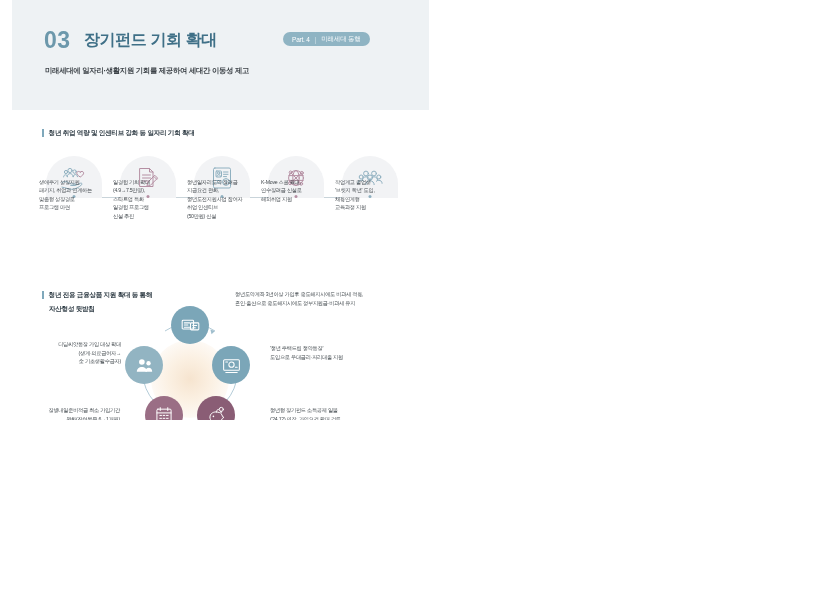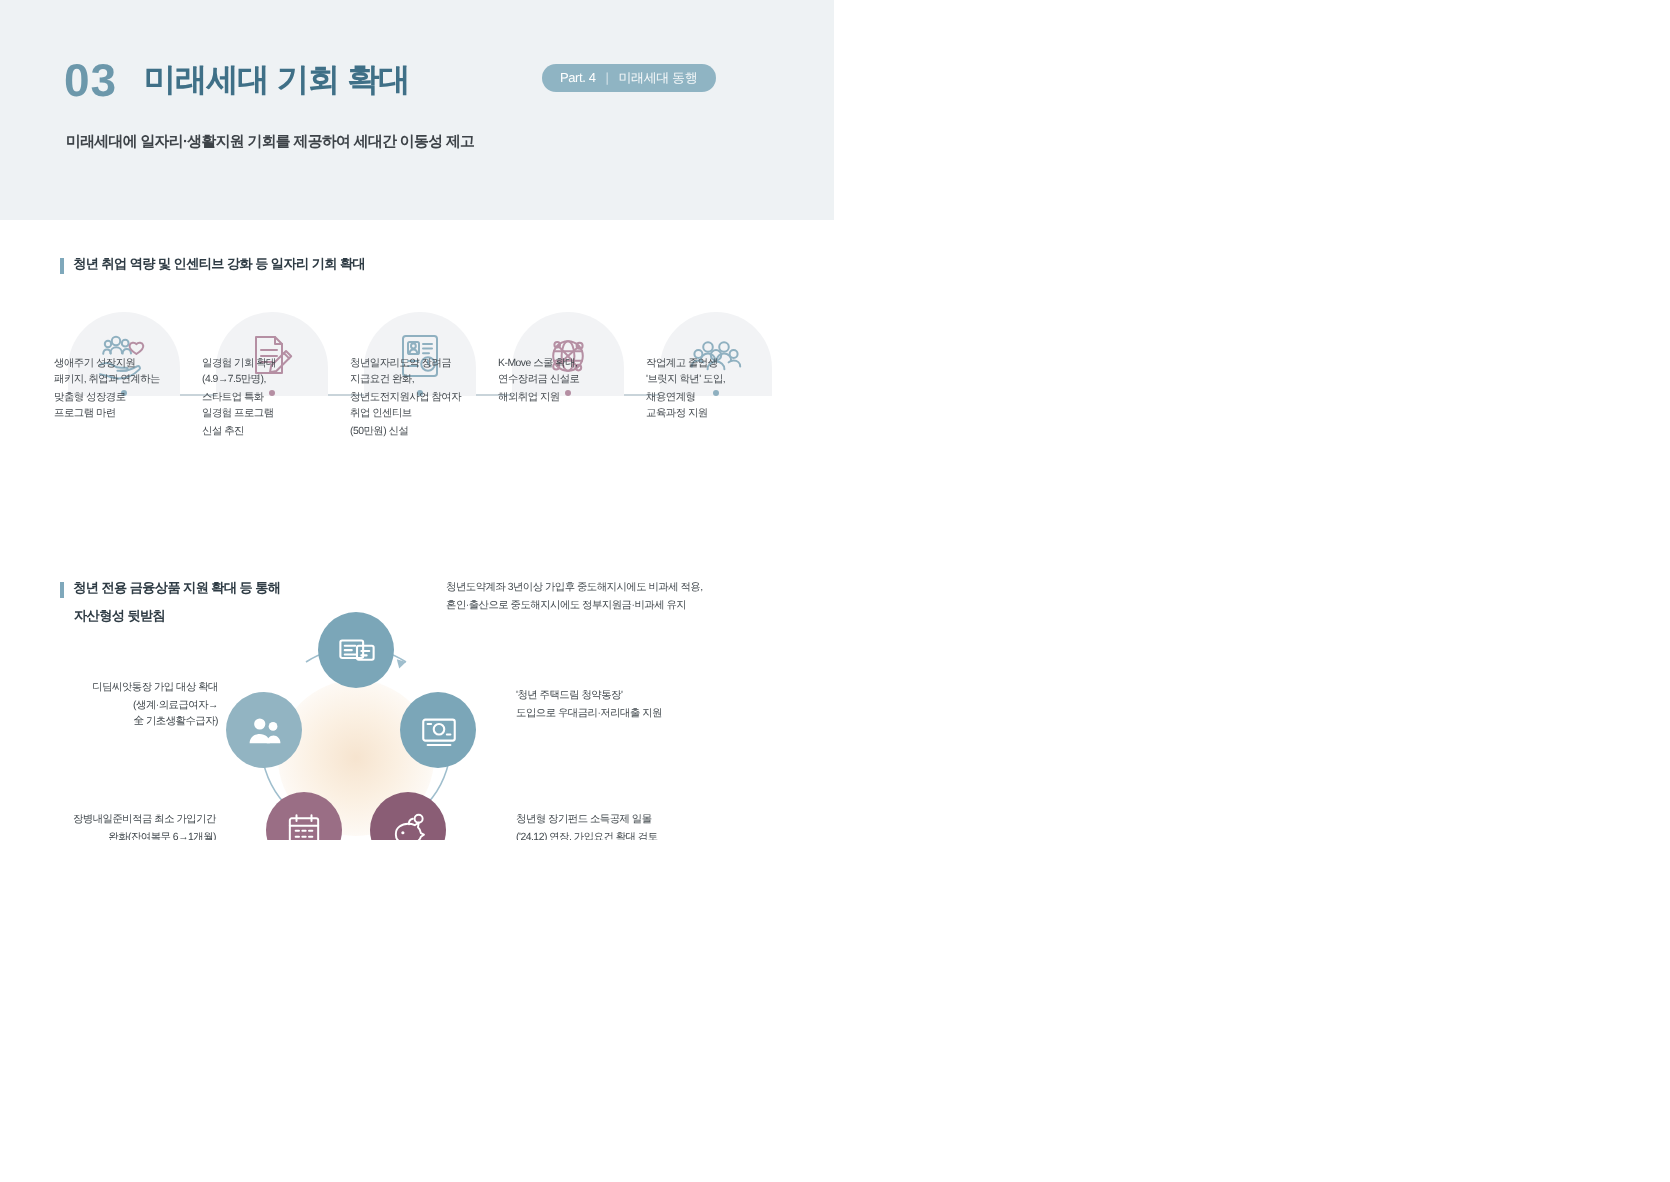--- a/index.html
+++ b/index.html
@@ -7,21 +7,21 @@
     background: #ffffff;
   }
   body {
     width: 835px; height: 591px;
     font-family: "Liberation Sans", "DejaVu Sans", sans-serif;
     overflow: hidden;
     position: relative;
   }
   .slide {
     position: absolute;
-    left: 0; top: 0;
+    left: 12px; top: 0;
     width: 417px; height: 420px;
     background: #ffffff;
     overflow: hidden;
     text-decoration: underline;
   }
   
   .header {
     position: absolute;
     left: 0; top: 0;
     width: 417px; height: 110px;
@@ -223,21 +223,21 @@
     color: #9aa3a9;
   }
 </style>
 </head>
 <body>
 
 <div class="slide">
 
   <div class="header">
     <div class="hd-num">03</div>
-    <div class="hd-title">미래세대 기회 확대</div>
+    <div class="hd-title">장기펀드 기회 확대</div>
     <div class="hd-badge">
       <span class="b1">Part. 4</span>
       <span class="sep">|</span>
       <span class="b2">미래세대 동행</span>
     </div>
     <div class="hd-sub">미래세대에 일자리·생활지원 기회를 제공하여 세대간 이동성 제고</div>
   </div>
 
   <div class="s1">
     <div class="sec-head" style="left:30px; top:0;">

